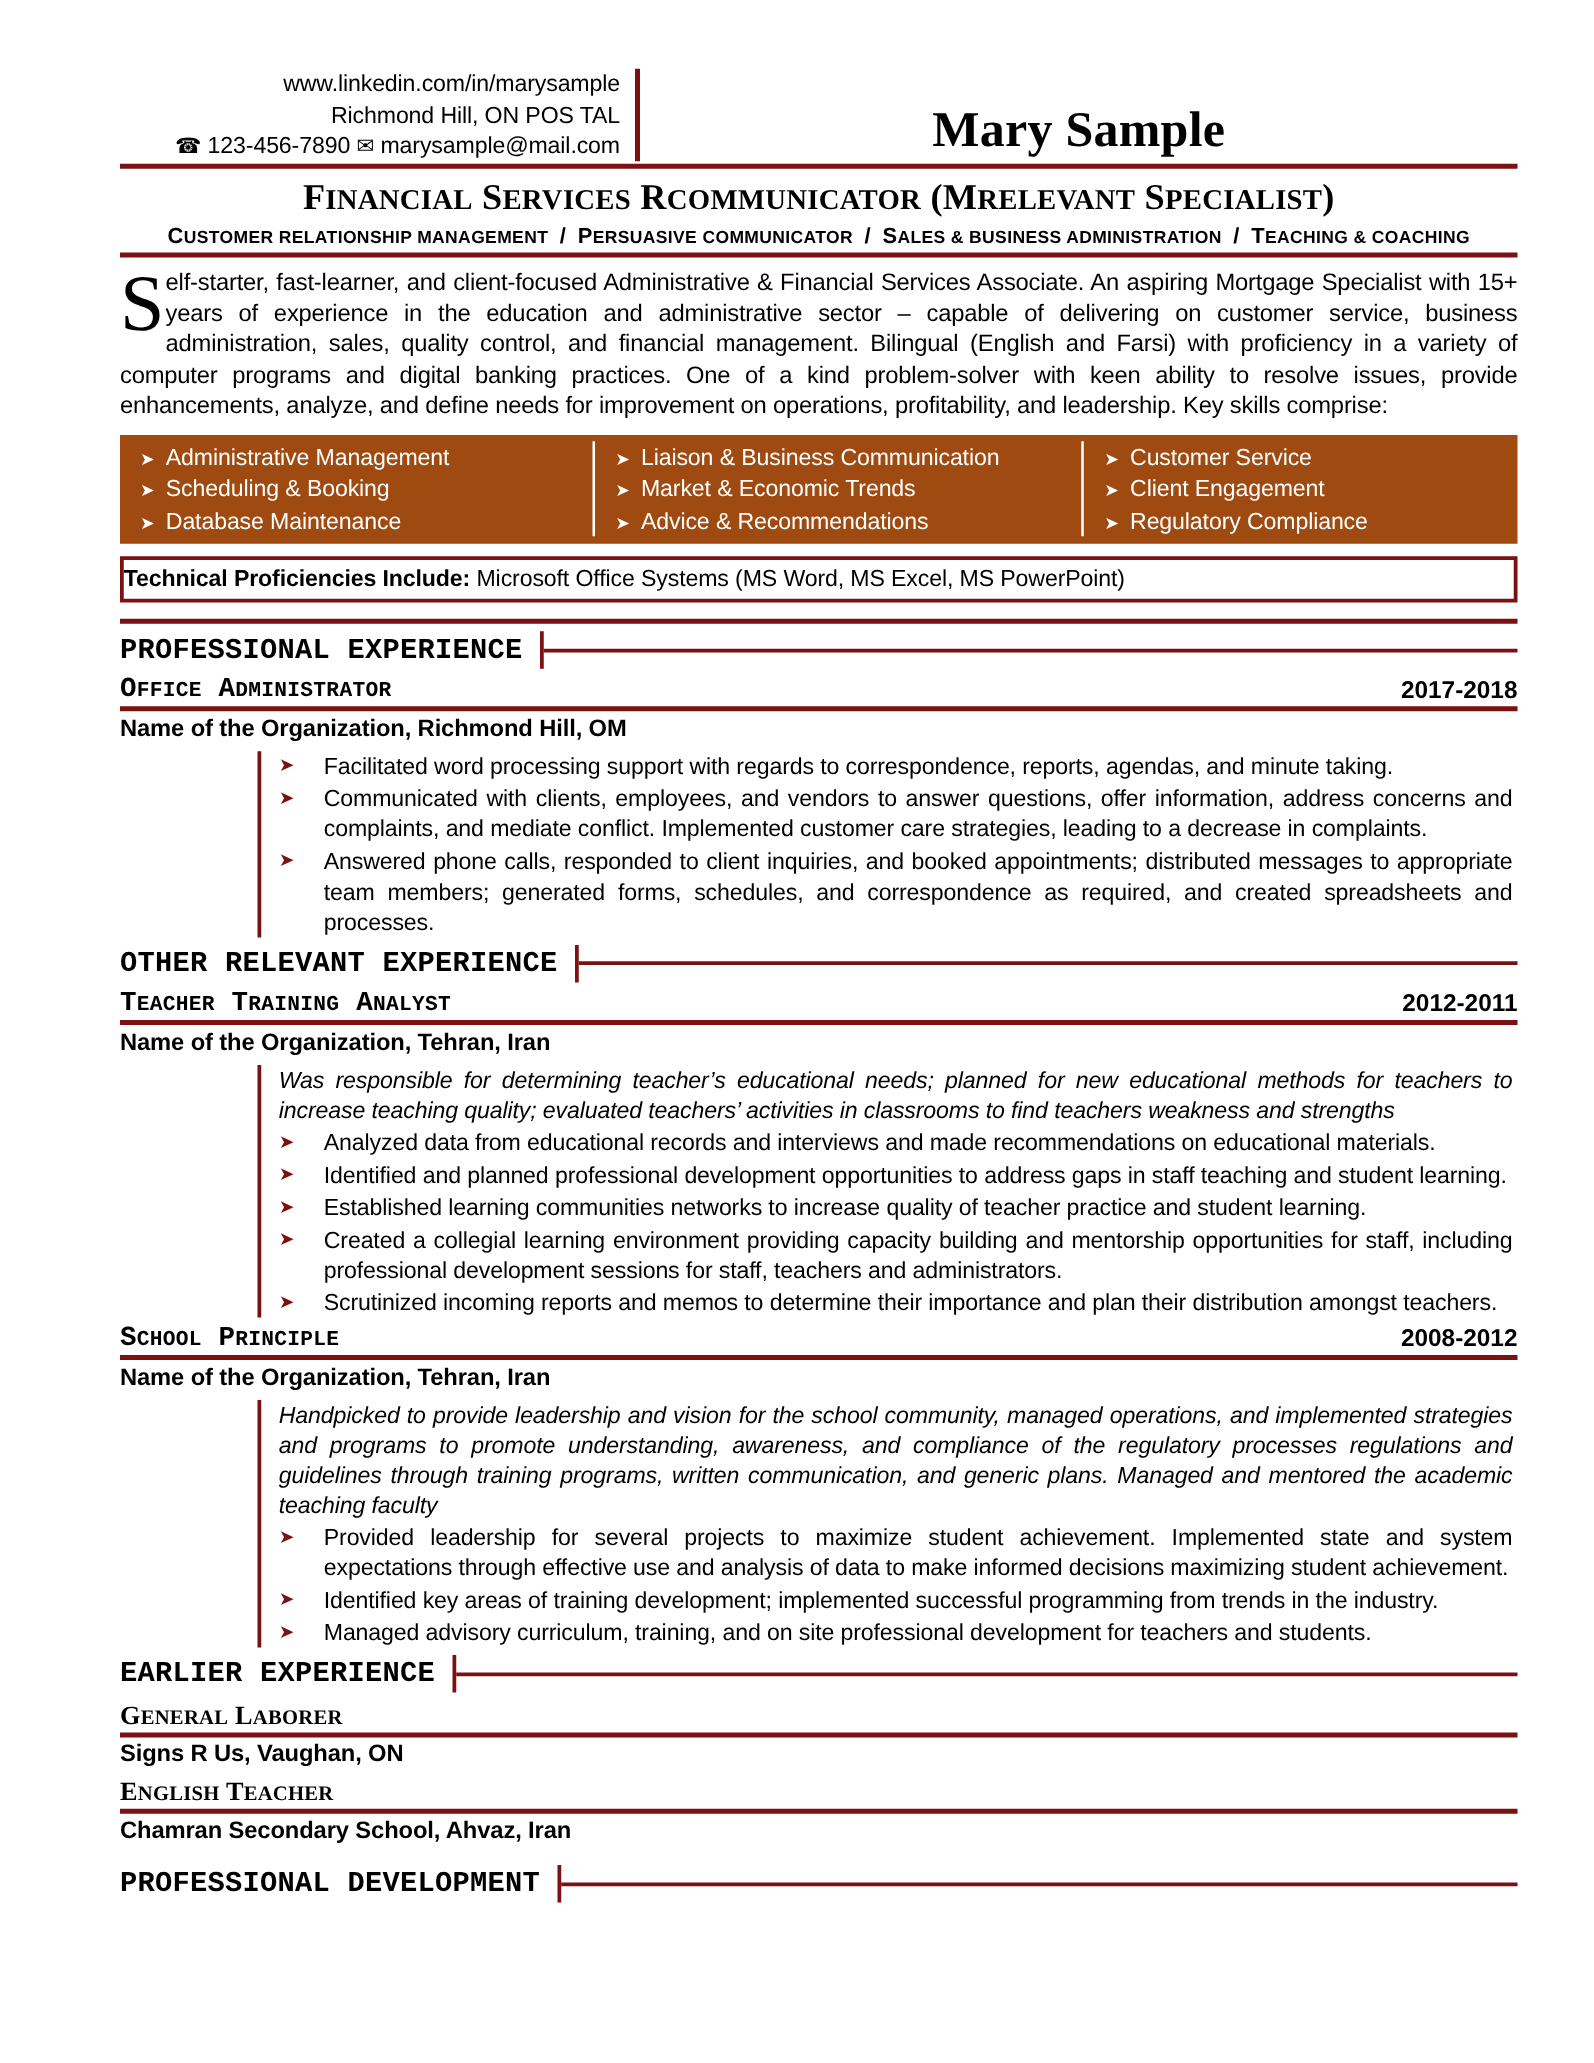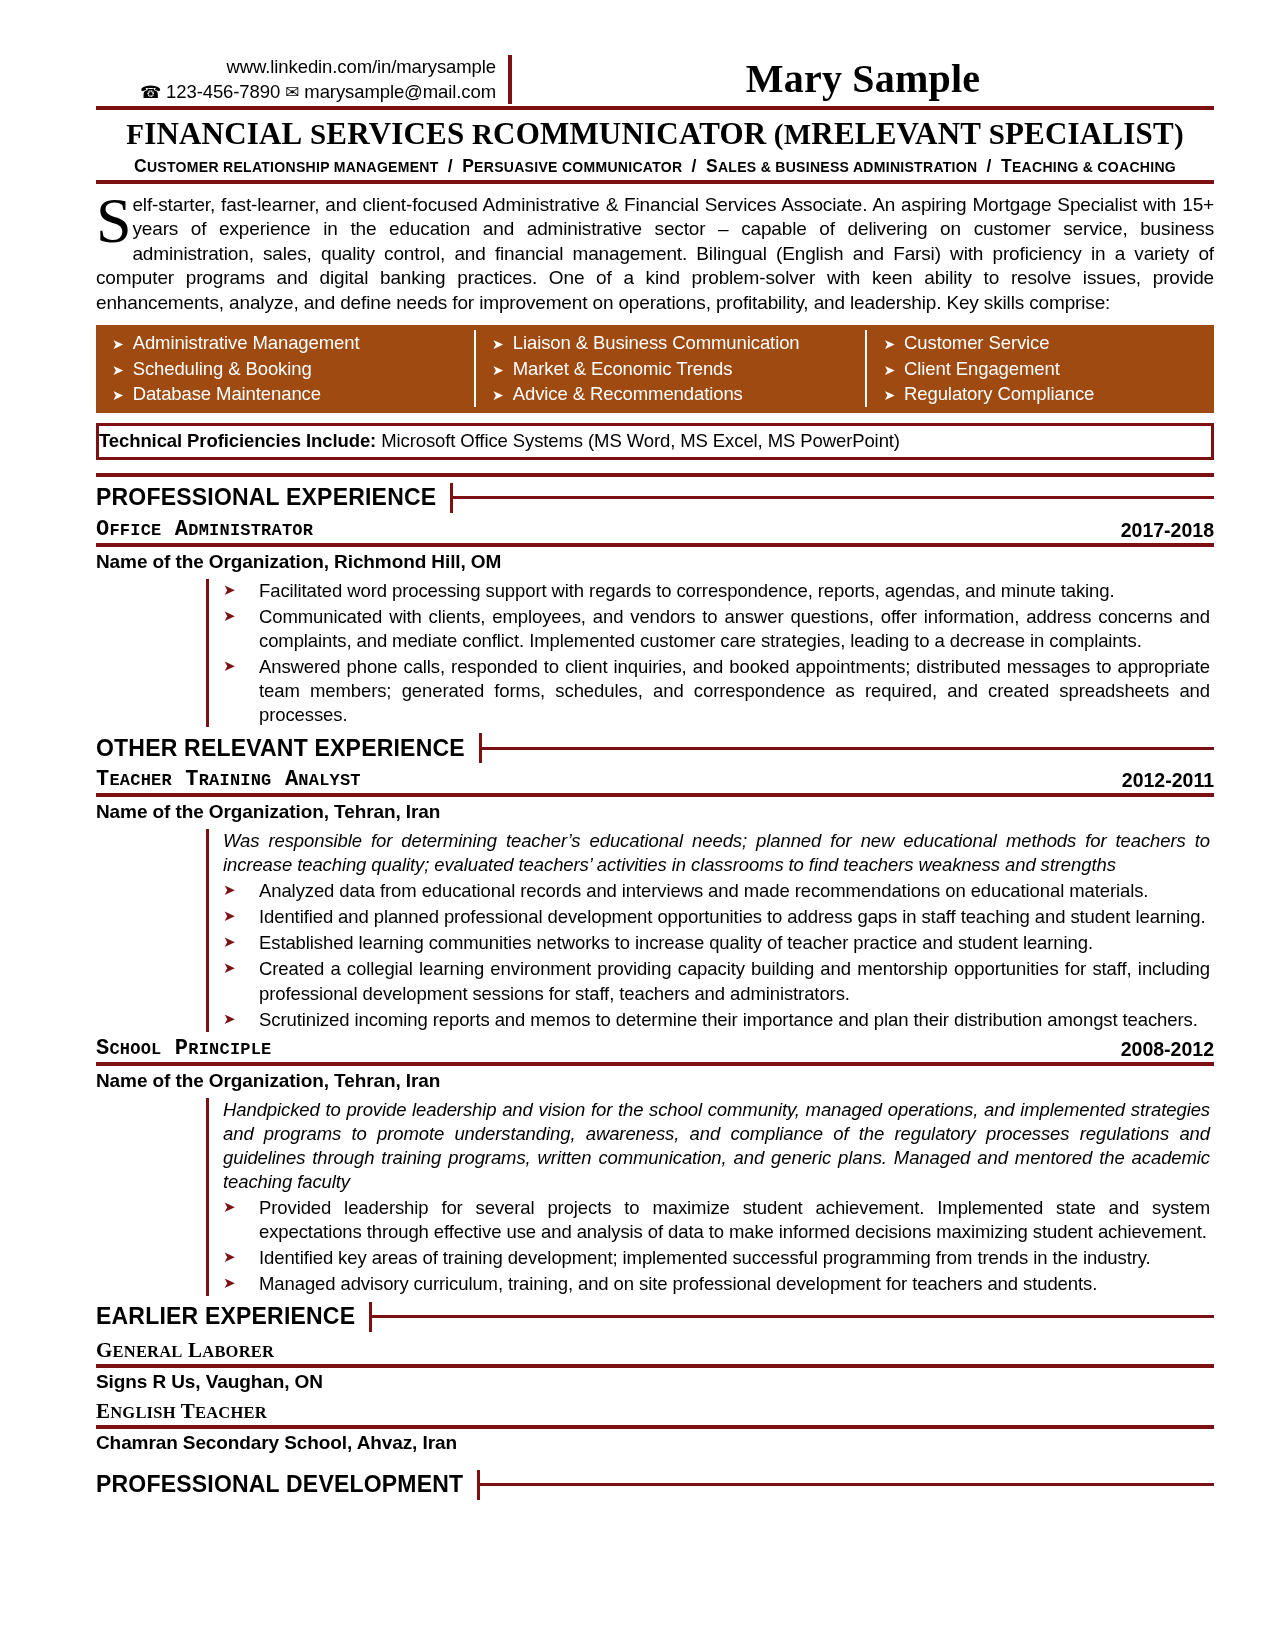--- a/index.html
+++ b/index.html
@@ -59,21 +59,21 @@
   
   .title-main {
     text-align: center;
     font-family: "Liberation Serif", serif;
     font-size: 29px;
     font-weight: bold;
     letter-spacing: 0.2px;
     margin-top: 7px;
     line-height: 1.12;
   }
-  .title-main .sc { font-size: 31px; }
+  .title-main .sc { font-size: 23px; }
   .subtitle {
     text-align: center;
     font-family: "Liberation Sans", sans-serif;
     font-weight: bold;
     font-size: 17.5px;
     letter-spacing: 0.3px;
     margin-top: 4px;
     padding-bottom: 3px;
     border-bottom: 4px solid #7B1113;
   }
@@ -141,21 +141,21 @@
   .rule-top {
     border-top: 4px solid #7B1113;
     margin-top: 13px;
   }
   .section-head {
     display: flex;
     align-items: center;
     margin-top: 6px;
   }
   .section-head .label {
-    font-family: Liberation Sans, sans-serif;
+    font-family: Liberation Mono, monospace;
     font-weight: bold;
     font-size: 23px;
     letter-spacing: 0.2px;
     white-space: nowrap;
     padding-right: 14px;
   }
   .section-head .tick {
     width: 3px;
     height: 30px;
     background: #7B1113;
@@ -256,20 +256,21 @@
   .spacer-sm { height: 10px; }
 </style>
 </head>
 <body>
 
 <div class="page">
 
   <div class="header">
     <div class="contact-block">
       <div class="contact-line">www.linkedin.com/in/marysample</div>
+      <div class="contact-line">Richmond Hill, ON POS TAL</div>
       <div class="contact-line">
         <span class="glyph">☎</span>
         <span>123-456-7890</span>
         <span class="glyph">✉</span>
         <span>marysample@mail.com</span>
       </div>
     </div>
     <div class="name-block">
       <div class="name">Mary Sample</div>
     </div>

